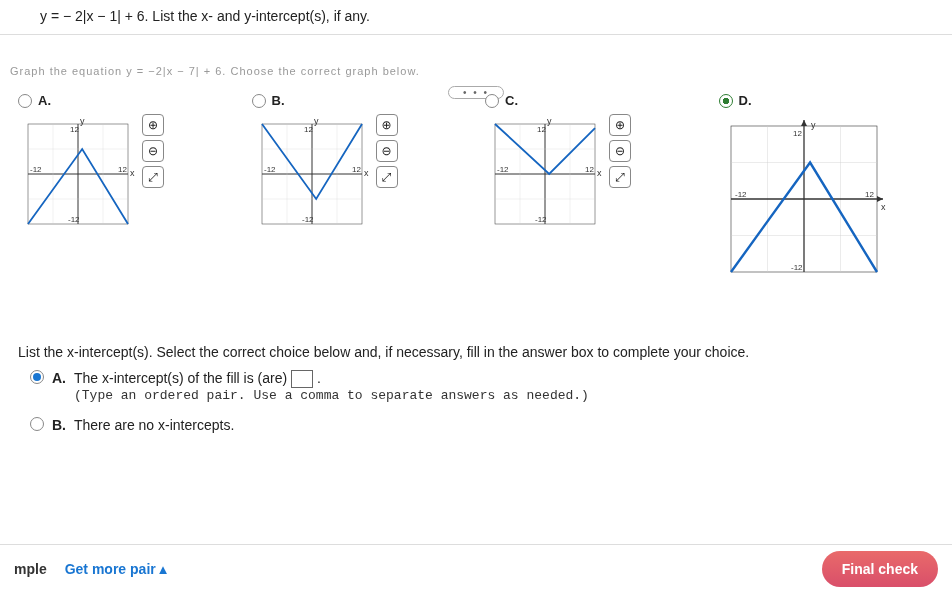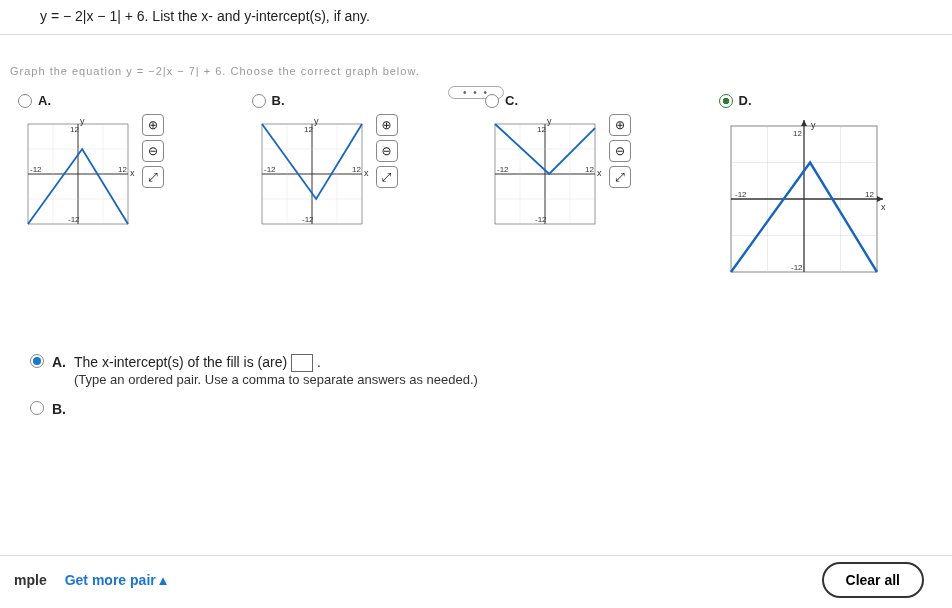--- a/index.html
+++ b/index.html
@@ -109,31 +109,32 @@
       align-items: flex-start;
       gap: 8px;
       padding: 10px 0 4px 12px;
       font-size: 14px;
     }
     .choice-text { flex: 1; }
     .hint {
       font-size: 13px;
       color: #333;
       padding-left: 52px;
+      font-family: Liberation Mono, monospace;
     }
     .answer-box {
       display: inline-block;
       width: 22px; height: 18px;
       border: 1px solid #666;
       vertical-align: middle;
       background: #fff;
     }
     .bottom-bar {
       position: absolute;
-      bottom: 5px; left: 0; right: 0;
+      bottom: 16px; left: 0; right: 0;
       height: 48px;
       border-top: 1px solid #ddd;
       display: flex;
       align-items: center;
       padding: 0 14px;
       background: #fff;
     }
     .link-btn {
       color: #1976d2;
       font-weight: bold;
@@ -307,36 +308,38 @@
           <text class="axis-label" x="92" y="14">y</text>
           <polyline points="12,158 91.08,48.5 158,158" fill="none" stroke="#1565c0" stroke-width="2.4"></polyline>
         </svg>
       </div>
     </div>
   </div>
 
 </div>
 
 <div class="prompt-section">
+  <div>List the x-intercept(s). Select the correct choice below and, if necessary, fill in the answer box to complete your choice.</div>
 
   <div class="choice-row">
     <span class="radio selected"></span>
     <span style="font-weight:bold;">A.</span>
     <div class="choice-text">
       <span>The x-intercept(s) of the fill is (are) </span>
       <span class="answer-box"></span>
       <span>.</span>
       <div class="hint" style="padding-left:0;">(Type an ordered pair. Use a comma to separate answers as needed.)</div>
     </div>
   </div>
 
   <div class="choice-row">
     <span class="radio"></span>
     <span style="font-weight:bold;">B.</span>
+    <div class="choice-text">There are no x-intercepts.</div>
   </div>
 </div>
 
 <div class="bottom-bar">
   <span class="link-btn" style="color:#333;">mple</span>
   <span class="link-btn">Get more pair ▴</span>
   <span class="spacer"></span>
-  <button class="pill-btn">Clear all</button>
+  <button class="final-btn">Final check</button>
 </div>
 
 </body></html>

